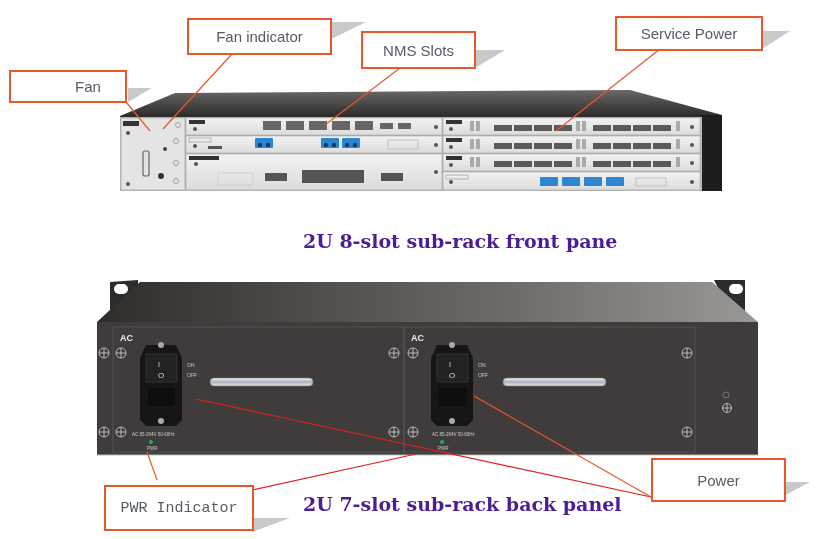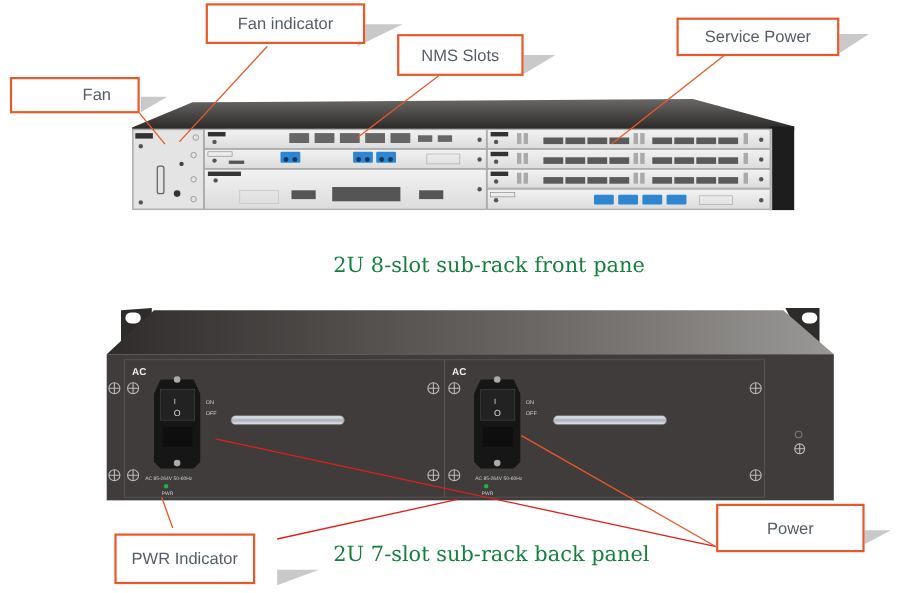--- a/index.html
+++ b/index.html
@@ -1,19 +1,19 @@
 <!DOCTYPE html>
 <html><head>
 <meta charset="utf-8">
 <style>
   html,body{margin:0;padding:0;background:#fff;}
   body{width:822px;height:539px;position:relative;overflow:hidden;font-family:"Liberation Sans",sans-serif;}
   .abs{position:absolute;}
   .callout{position:absolute;background:#fff;border:2px solid #e8582a;box-sizing:border-box;color:#555c66;font-size:15px;display:flex;align-items:center;justify-content:center;z-index:5;}
-  .caption{position:absolute;font-family:"DejaVu Serif","Liberation Serif",serif;font-weight:normal;font-size:19px;color:#15803d;white-space:nowrap;}
+  .caption{position:absolute;font-family:"DejaVu Serif","Liberation Serif",serif;font-weight:bold;font-size:19px;color:#4c1d95;white-space:nowrap;}
   svg text{font-family:"Liberation Sans",sans-serif;}
 </style>
 </head>
 <body>
 
 <svg class="abs" style="left:0;top:0;z-index:2" width="822" height="210">
   <defs>
     <linearGradient id="topg" x1="0" y1="0" x2="0" y2="1">
       <stop offset="0" stop-color="#6a6866"></stop>
       <stop offset="1" stop-color="#2a2827"></stop>
@@ -127,21 +127,21 @@
   <polygon points="475,68 475,50 505,50" fill="#c9c9c9"></polygon>
   <polygon points="762,49 762,31 790,31" fill="#c9c9c9"></polygon>
 
   <line x1="126" y1="102" x2="150" y2="131" stroke="#e8582a" stroke-width="1.2"></line>
   <line x1="243" y1="42" x2="163" y2="129" stroke="#e8582a" stroke-width="1.2"></line>
   <line x1="400" y1="68" x2="325" y2="125" stroke="#e8582a" stroke-width="1.2"></line>
   <line x1="660" y1="49" x2="556" y2="131" stroke="#e8582a" stroke-width="1.2"></line>
 </svg>
 
 <div class="callout" style="left:9px;top:70px;width:118px;height:33px;padding-left:40px;">Fan</div>
-<div class="callout" style="left:187px;top:3px;width:145px;height:37px;">Fan indicator</div>
+<div class="callout" style="left:187px;top:18px;width:145px;height:37px;">Fan indicator</div>
 <div class="callout" style="left:361px;top:31px;width:115px;height:38px;">NMS Slots</div>
 <div class="callout" style="left:615px;top:16px;width:148px;height:35px;">Service Power</div>
 
 <div class="caption" style="left:303px;top:230px;">2U 8-slot sub-rack front pane</div>
 
 <svg class="abs" style="left:0;top:270px;z-index:2" width="822" height="269">
   <defs>
     <linearGradient id="btop" x1="0" y1="0" x2="1" y2="0">
       <stop offset="0" stop-color="#2f2c2b"></stop>
       <stop offset="0.6" stop-color="#6b6866"></stop>
@@ -251,16 +251,16 @@
 
   <polygon points="252,262 252,248 290,248" fill="#c9c9c9"></polygon>
   <polygon points="776,230 776,212 810,212" fill="#c9c9c9"></polygon>
 
   <line x1="147" y1="182" x2="157" y2="210" stroke="#e8582a" stroke-width="1.2"></line>
   <line x1="252" y1="220" x2="416" y2="184" stroke="#e0201a" stroke-width="1.2"></line>
   <line x1="196" y1="129" x2="651" y2="227" stroke="#e0201a" stroke-width="1.2"></line>
   <line x1="474" y1="126" x2="651" y2="227" stroke="#e8582a" stroke-width="1.2"></line>
 </svg>
 
-<div class="callout" style="left:104px;top:485px;width:128px;height:46px;">PWR Indicator</div>
+<div class="callout" style="left:104px;top:485px;width:150px;height:46px;font-family:Liberation Mono, monospace;">PWR Indicator</div>
 <div class="callout" style="left:651px;top:458px;width:135px;height:44px;">Power</div>
 
 <div class="caption" style="left:303px;top:493px;">2U 7-slot sub-rack back panel</div>
 
 </body></html>

